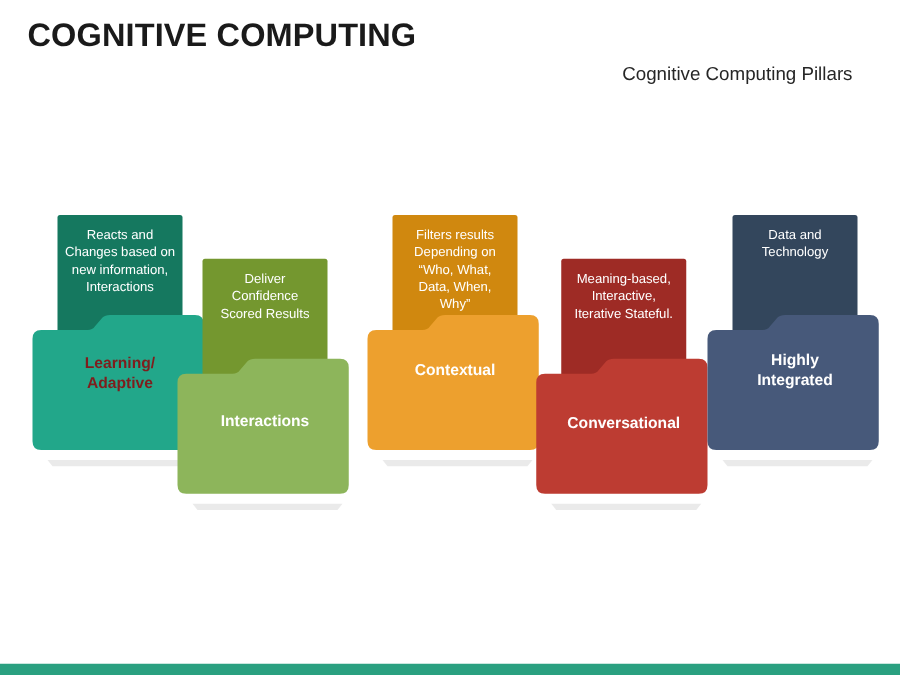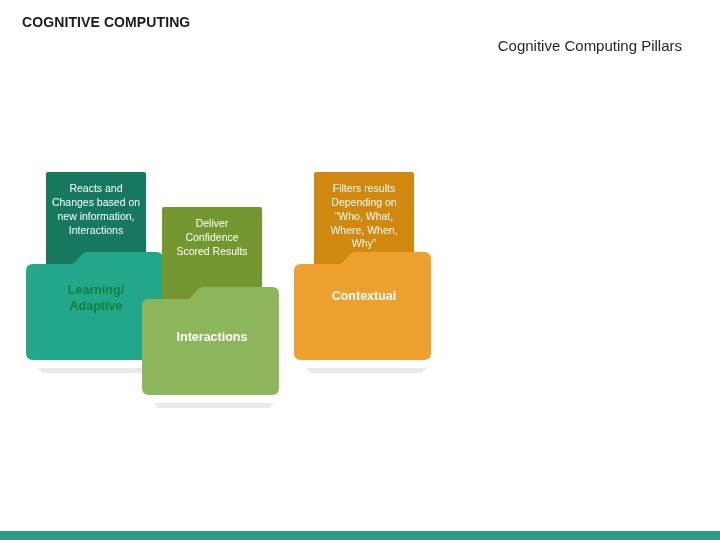--- a/index.html
+++ b/index.html
@@ -17,21 +17,21 @@
   }
 
   
   #slide-header {
     position: absolute;
     left: 22px;
     top: 14px;
     width: 660px;
   }
   #slide-title {
-    font-size: 14px;
+    font-size: 26px;
     font-weight: bold;
     color: #1a1a1a;
     letter-spacing: 0.1px;
     line-height: 1.15;
     white-space: nowrap;
   }
   #slide-subtitle {
     font-size: 15px;
     font-weight: normal;
     color: #262626;
@@ -125,21 +125,21 @@
     <svg viewBox="0 0 148 205">
       <path d="M16 200 L136 200 L132 205 L20 205 Z" fill="#d8d8d8" opacity="0.55"></path>
       <rect x="24" y="4" width="100" height="144" rx="2" fill="#15785f"></rect>
       <path d="M4 103 Q4 96 11 96 L48 96 Q52 96 54 93 L60 86 Q62 84 66 84 L134 84
                Q141 84 141 91 L141 185 Q141 192 134 192 L11 192 Q4 192 4 185 Z" fill="#22a78a"></path>
     </svg>
     <div class="pillar-desc" style="color: rgb(255, 255, 255);">Reacts and
 Changes based on
 new information,
 Interactions</div>
-    <div class="pillar-label" style="color: #15803d;">Learning/
+    <div class="pillar-label" style="color: #7f1d1d;">Learning/
 Adaptive</div>
   </div>
 
   <div class="pillar" id="pillar-1">
     <svg viewBox="0 0 148 205">
       <path d="M16 200 L136 200 L132 205 L20 205 Z" fill="#d8d8d8" opacity="0.55"></path>
       <rect x="24" y="4" width="100" height="144" rx="2" fill="#74972f"></rect>
       <path d="M4 103 Q4 96 11 96 L48 96 Q52 96 54 93 L60 86 Q62 84 66 84 L134 84
                Q141 84 141 91 L141 185 Q141 192 134 192 L11 192 Q4 192 4 185 Z" fill="#8db55b"></path>
     </svg>
@@ -152,22 +152,46 @@
   <div class="pillar" id="pillar-2">
     <svg viewBox="0 0 148 205">
       <path d="M16 200 L136 200 L132 205 L20 205 Z" fill="#d8d8d8" opacity="0.55"></path>
       <rect x="24" y="4" width="100" height="144" rx="2" fill="#d0880f"></rect>
       <path d="M4 103 Q4 96 11 96 L48 96 Q52 96 54 93 L60 86 Q62 84 66 84 L134 84
                Q141 84 141 91 L141 185 Q141 192 134 192 L11 192 Q4 192 4 185 Z" fill="#eda02e"></path>
     </svg>
     <div class="pillar-desc" style="color: rgb(255, 255, 255);">Filters results
 Depending on
 “Who, What,
-Where, When,
+Data, When,
 Why”</div>
     <div class="pillar-label" style="color: rgb(255, 255, 255);">Contextual</div>
   </div>
 
+  <div class="pillar" id="pillar-3">
+    <svg viewBox="0 0 148 205">
+      <path d="M16 200 L136 200 L132 205 L20 205 Z" fill="#d8d8d8" opacity="0.55"></path>
+      <rect x="24" y="4" width="100" height="144" rx="2" fill="#9e2b25"></rect>
+      <path d="M4 103 Q4 96 11 96 L48 96 Q52 96 54 93 L60 86 Q62 84 66 84 L134 84
+               Q141 84 141 91 L141 185 Q141 192 134 192 L11 192 Q4 192 4 185 Z" fill="#bd3c32"></path>
+    </svg>
+    <div class="pillar-desc" style="color: rgb(255, 255, 255);">Meaning-based,
+Interactive,
+Iterative Stateful.</div>
+    <div class="pillar-label" style="color: rgb(255, 255, 255);">Conversational</div>
+  </div>
 
+  <div class="pillar" id="pillar-4">
+    <svg viewBox="0 0 148 205">
+      <path d="M16 200 L136 200 L132 205 L20 205 Z" fill="#d8d8d8" opacity="0.55"></path>
+      <rect x="24" y="4" width="100" height="144" rx="2" fill="#33465c"></rect>
+      <path d="M4 103 Q4 96 11 96 L48 96 Q52 96 54 93 L60 86 Q62 84 66 84 L134 84
+               Q141 84 141 91 L141 185 Q141 192 134 192 L11 192 Q4 192 4 185 Z" fill="#47597a"></path>
+    </svg>
+    <div class="pillar-desc" style="color: rgb(255, 255, 255);">Data and
+Technology</div>
+    <div class="pillar-label" style="color: rgb(255, 255, 255);">Highly
+Integrated</div>
+  </div>
 
 </div>
 
 <div id="bottom-accent-bar" style="background: rgb(42, 160, 128);"></div>
 
 </body></html>

